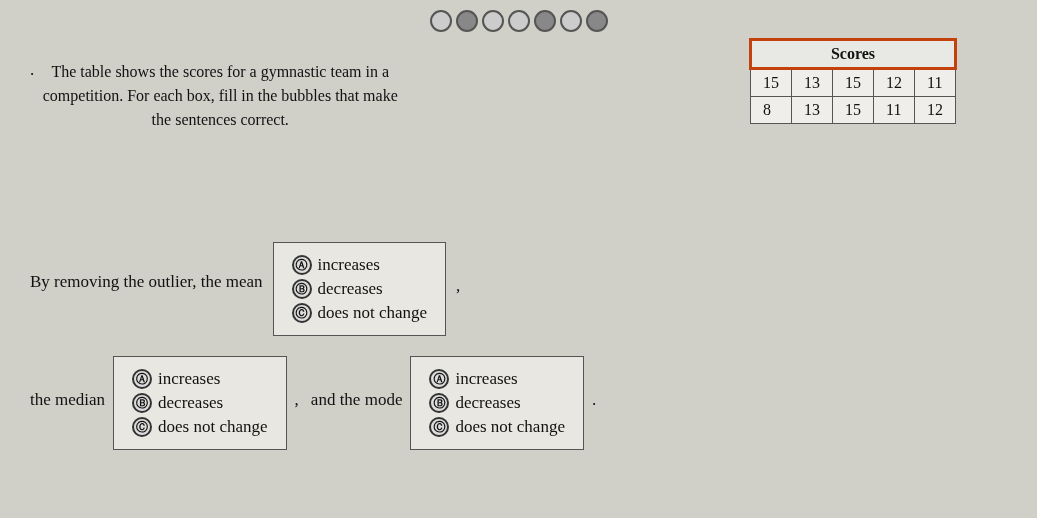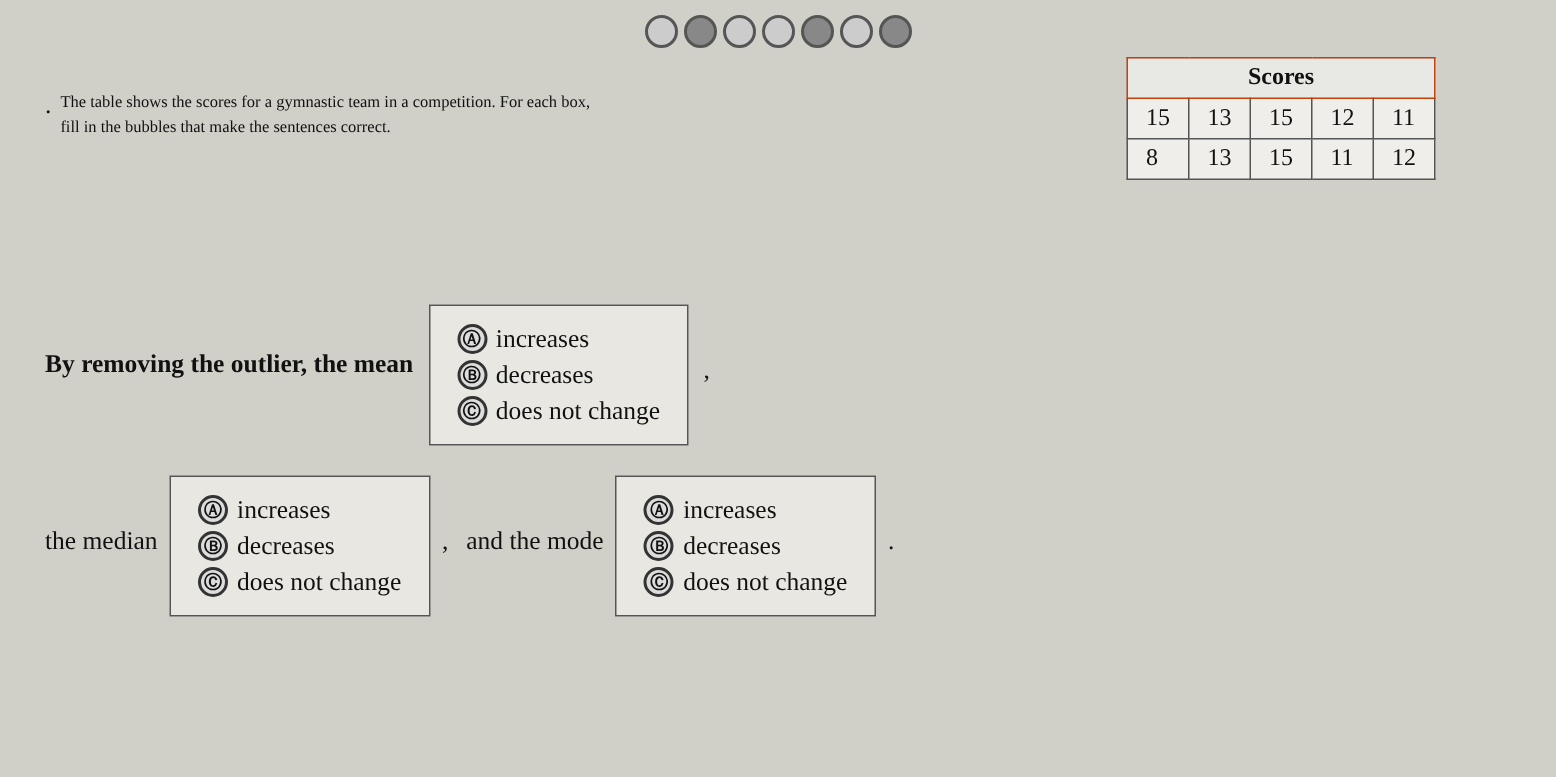--- a/index.html
+++ b/index.html
@@ -51,41 +51,42 @@
       margin-top: 30px;
     }
 
     .question-number {
       font-size: 17px;
       margin-right: 6px;
       white-space: nowrap;
     }
 
     .question-text {
-      font-size: 11px;
+      font-size: 16px;
       line-height: 1.5;
       max-width: 360px;
+      text-align: center;
     }
 
     
     .scores-table-wrapper {
       position: absolute;
       top: 38px;
       right: 80px;
     }
 
     .scores-table {
       border-collapse: collapse;
       font-size: 16px;
     }
 
     .scores-table th {
       text-align: center;
       font-weight: bold;
-      border: 1px solid #c2410c;
+      border: 3px solid #c2410c;
       padding: 4px 12px;
       background: #e8e8e4;
     }
 
     .scores-table td {
       text-align: left;
       border: 1px solid #555;
       padding: 4px 12px;
       background: #f0eeea;
     }
@@ -95,21 +96,20 @@
       display: flex;
       align-items: flex-start;
       margin-top: 110px;
       gap: 10px;
     }
 
     .sentence-label {
       font-size: 17px;
       white-space: nowrap;
       margin-top: 30px;
-      font-weight: bold;
     }
 
     
     .option-box {
       border: 1.5px solid #555;
       background: #e8e7e1;
       padding: 8px 18px;
       min-width: 160px;
     }
 

